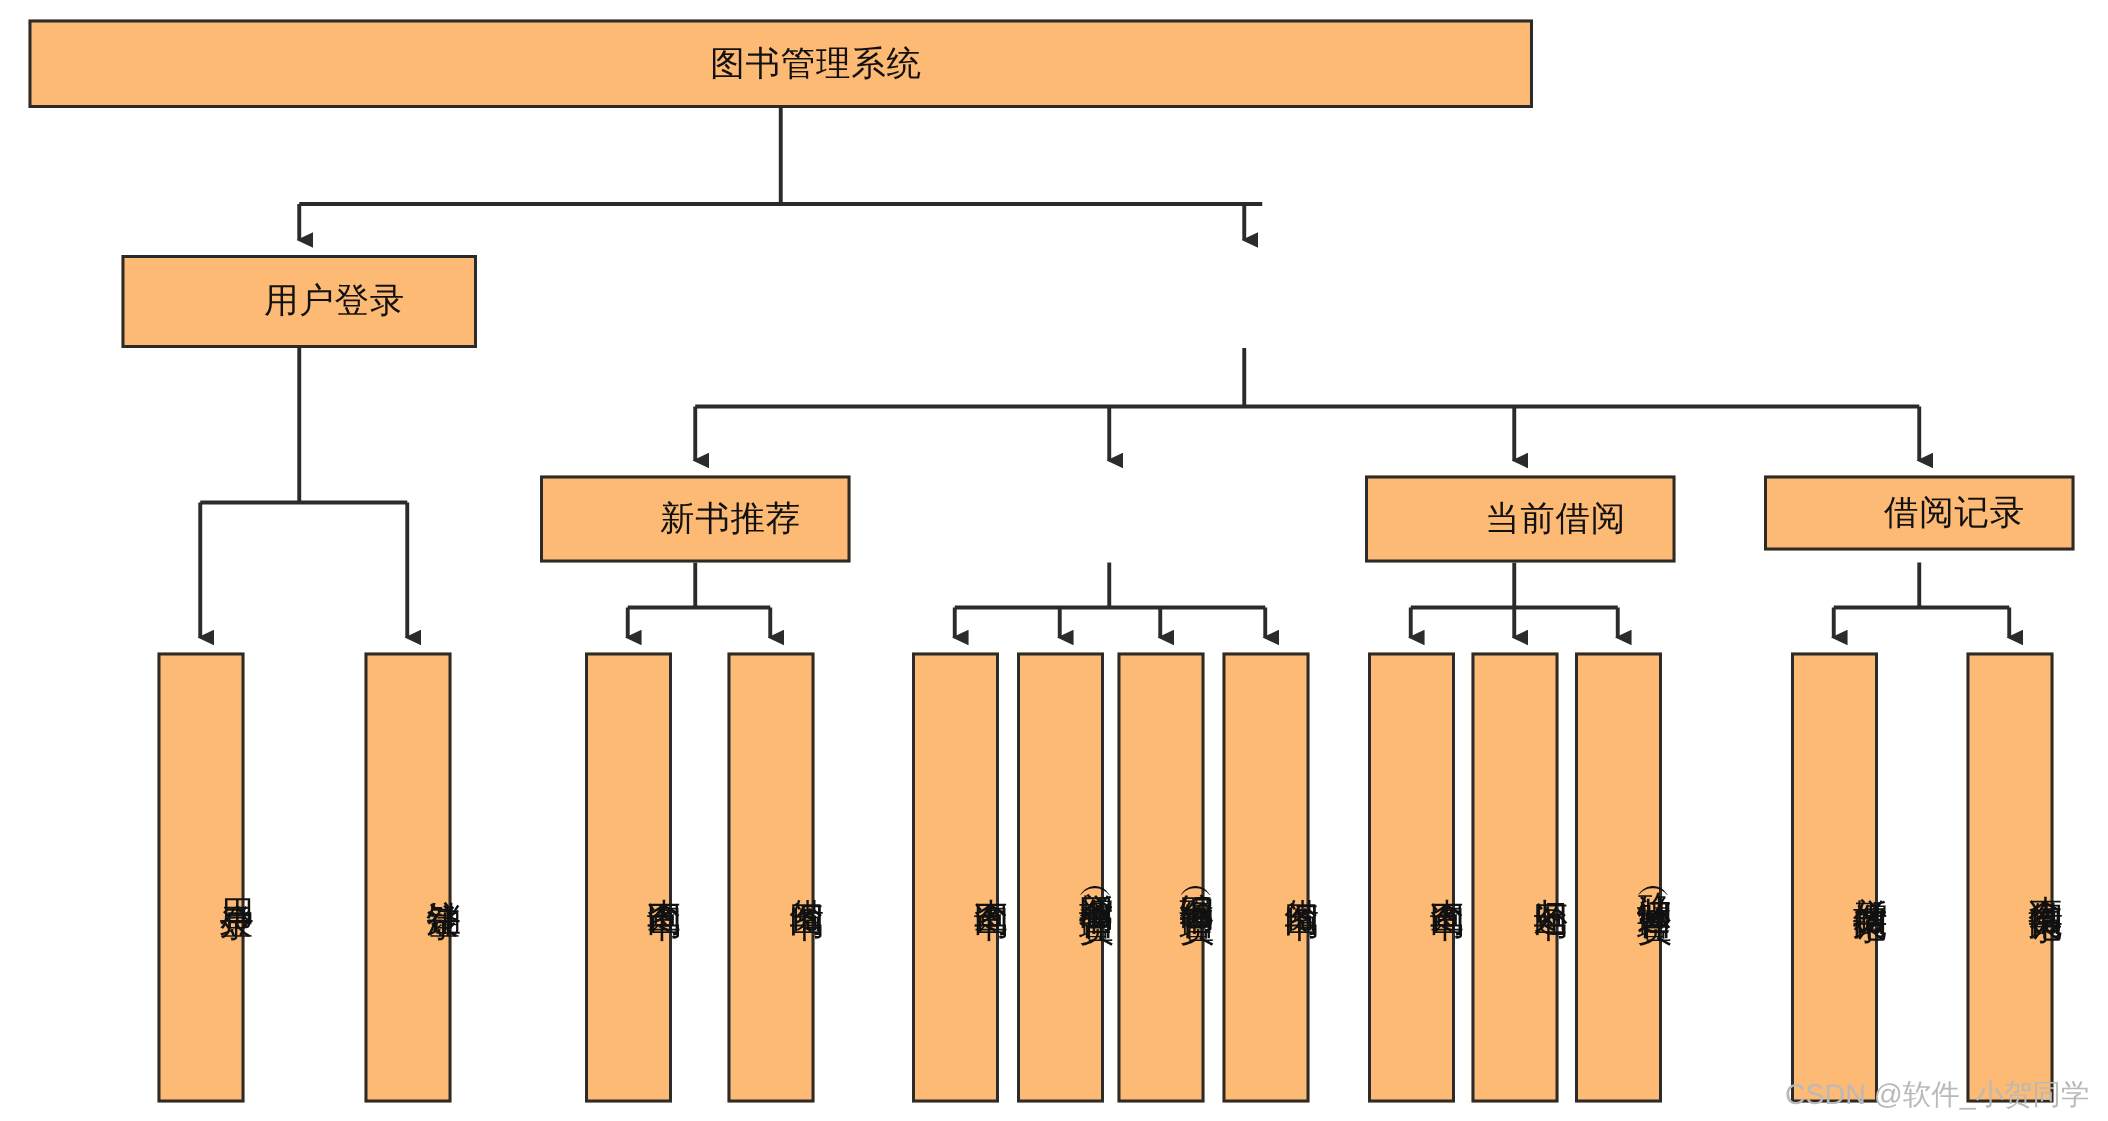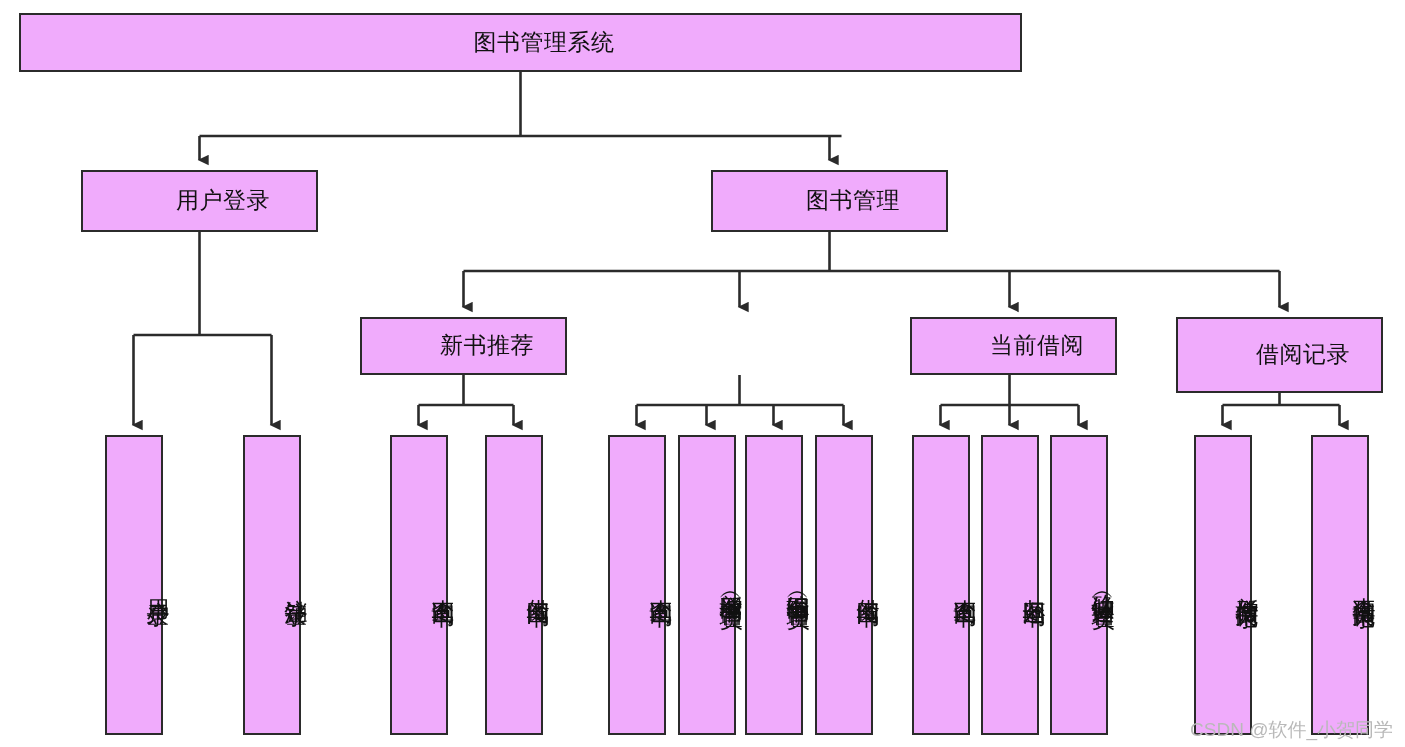--- a/index.html
+++ b/index.html
@@ -18,21 +18,21 @@
   svg.lines {
     position: absolute;
     left: 0;
     top: 0;
     width: 1405px;
     height: 747px;
   }
   .node {
     position: absolute;
     box-sizing: border-box;
-    background: #f0abfc;
+    background: #fdba74;
     border: 2.5px solid #2b2b2b;
     display: flex;
     align-items: center;
     justify-content: center;
     color: #111111;
     z-index: 2;
     padding-left: 47px;
   }
   .node-label {
     display: block;
@@ -119,31 +119,28 @@
     </g>
   </svg>
 
   <div class="node horizontal root" style="left:19px; top:13px; width:1003px; height:59px;">
     <span class="node-label">图书管理系统</span>
   </div>
 
   <div class="node horizontal" style="left:81px; top:170px; width:237px; height:62px;">
     <span class="node-label">用户登录</span>
   </div>
-  <div class="node horizontal" style="left:711px; top:170px; width:237px; height:62px;">
-    <span class="node-label">图书管理</span>
-  </div>
 
   <div class="node horizontal" style="left:360px; top:317px; width:207px; height:58px;">
     <span class="node-label">新书推荐</span>
   </div>
   <div class="node horizontal" style="left:910px; top:317px; width:207px; height:58px;">
     <span class="node-label">当前借阅</span>
   </div>
-  <div class="node horizontal" style="left:1176px; top:317px; width:207px; height:76px;justify-content:center;">
+  <div class="node horizontal" style="left:1176px; top:317px; width:207px; height:50px;justify-content:center;">
     <span class="node-label">借阅记录</span>
   </div>
 
   <div class="node vertical" style="left:105px; top:435px; width:58px; height:300px;">
     <span class="node-label">用户登录</span>
   </div>
   <div class="node vertical" style="left:243px; top:435px; width:58px; height:300px;">
     <span class="node-label">注销登录</span>
   </div>
 

